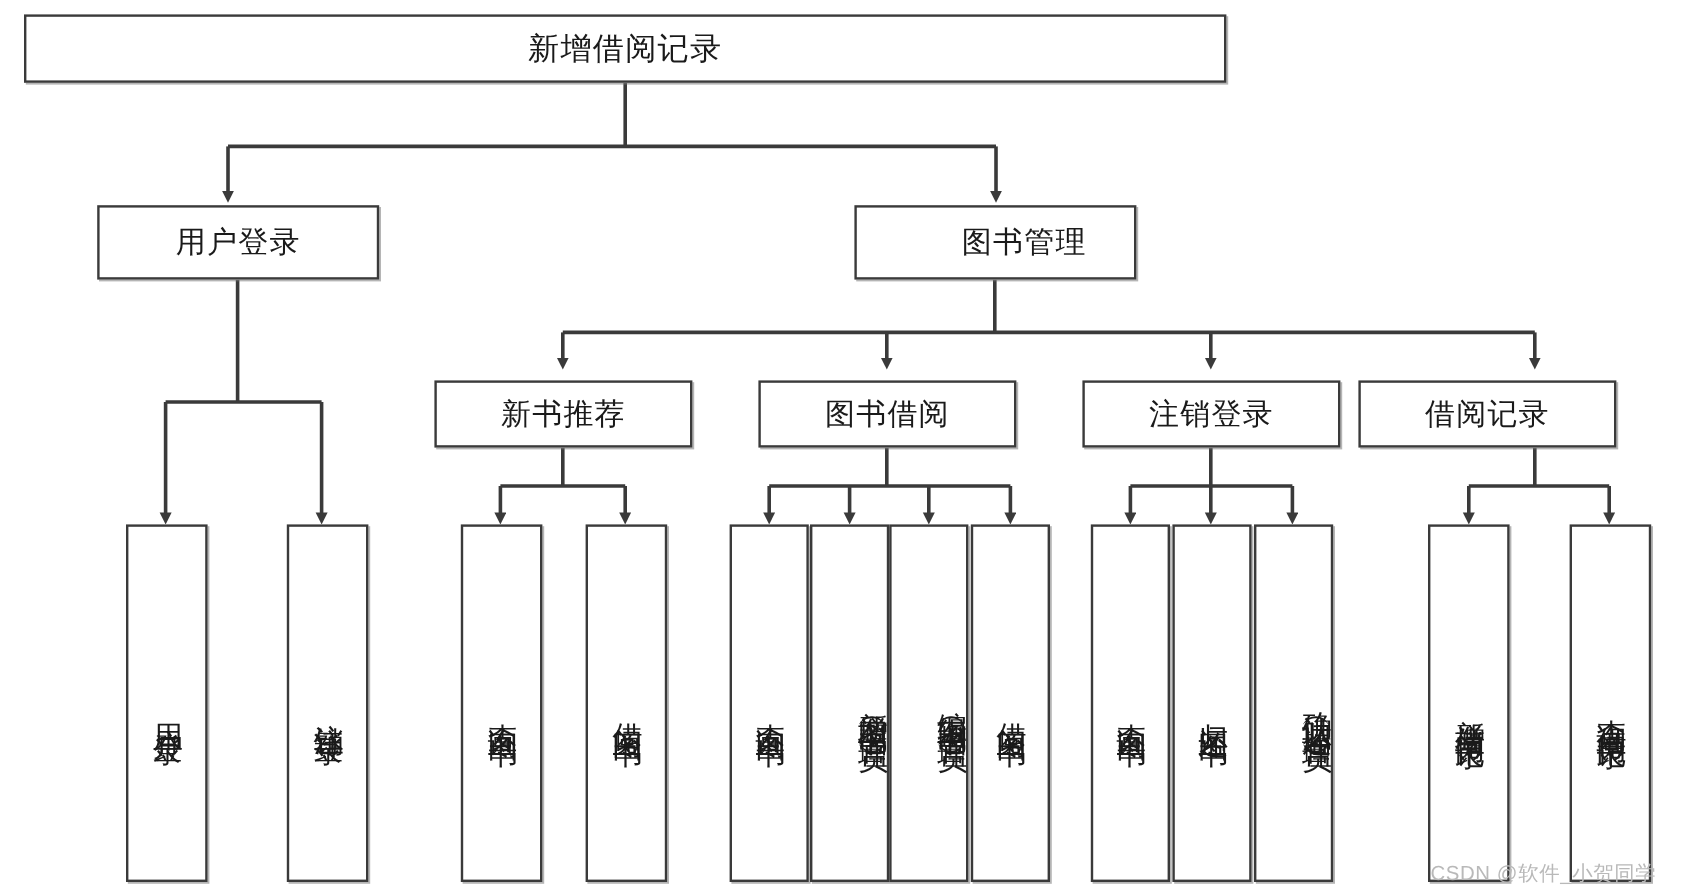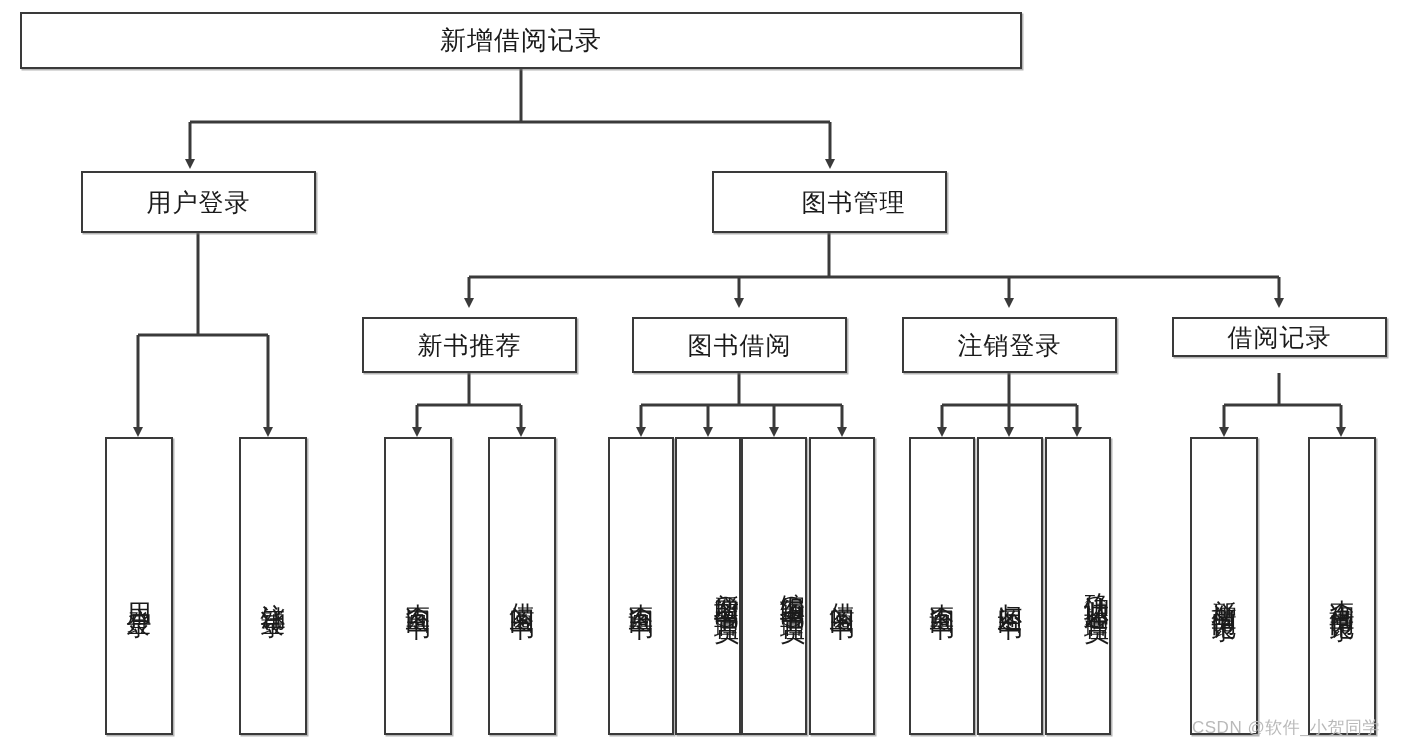--- a/index.html
+++ b/index.html
@@ -137,21 +137,21 @@
 
   <div class="node horiz" style="left:632px; top:317px; width:215px; height:56px;">
     <span>图书借阅</span>
   </div>
   <div class="node horiz" style="left:362px; top:317px; width:215px; height:56px;">
     <span>新书推荐</span>
   </div>
   <div class="node horiz" style="left:902px; top:317px; width:215px; height:56px;">
     <span>注销登录</span>
   </div>
-  <div class="node horiz" style="left:1172px; top:317px; width:215px; height:40px;">
+  <div class="node horiz" style="left:1132px; top:317px; width:215px; height:56px;">
     <span>借阅记录</span>
   </div>
 
   <div class="node leaf centered" style="left:105px; top:437px; width:68px; height:298px;">
     <span>用户登录</span>
   </div>
   <div class="node leaf centered" style="left:239px; top:437px; width:68px; height:298px;">
     <span>注销登录</span>
   </div>
 

